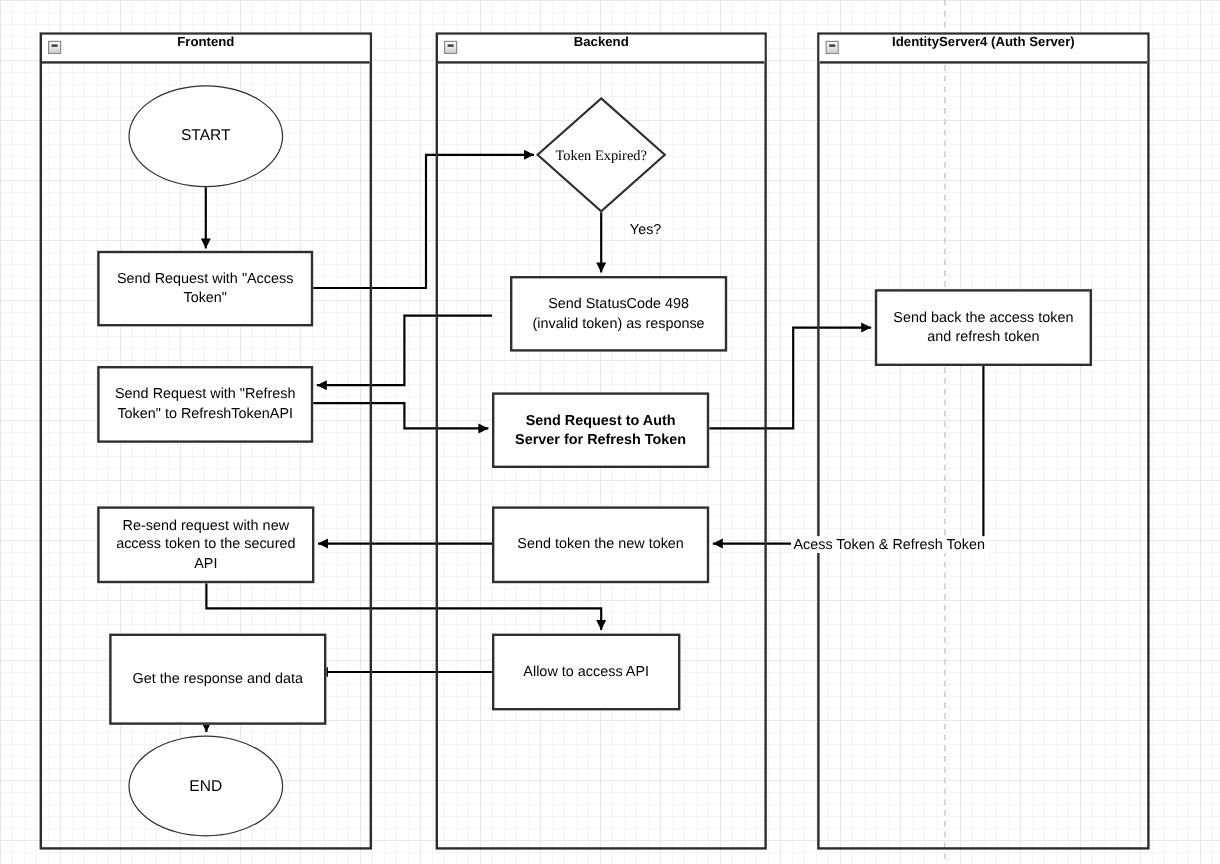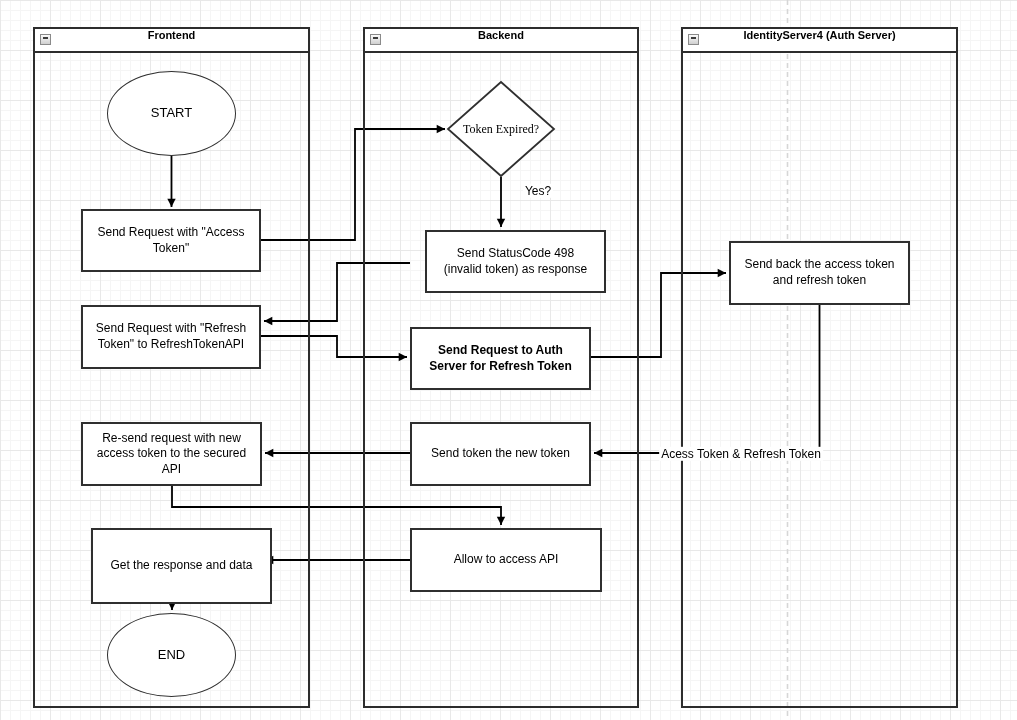--- a/index.html
+++ b/index.html
@@ -150,21 +150,21 @@
   <div class="node ellipse" style="left:107px;top:613px;width:129px;height:84px;">END</div>
 
   <div class="diamond-label" style="left:447px;top:81px;width:108px;height:96px;">Token Expired?</div>
 
   <div class="node" style="left:410px;top:230px;width:181px;height:63px;margin-left:15px;">Send StatusCode 498 (invalid token) as response</div>
 
   <div class="node" style="left:410px;top:327px;width:181px;height:63px;font-weight:bold;">Send Request to Auth Server for Refresh Token</div>
 
   <div class="node" style="left:410px;top:422px;width:181px;height:64px;">Send token the new token</div>
 
-  <div class="node" style="left:410px;top:528px;width:192px;height:64px;">Allow to access API</div>
+  <div class="node" style="left:410px;top:528px;width:157px;height:64px;">Allow to access API</div>
 
   <div class="node" style="left:729px;top:241px;width:181px;height:64px;">Send back the access token and refresh token</div>
 
   <div class="edge-label" style="left:538px;top:191px;">Yes?</div>
 
   <div class="edge-label" style="left:741px;top:454px;">Acess Token &amp; Refresh Token</div>
 
 </div>
 
 </body></html>

